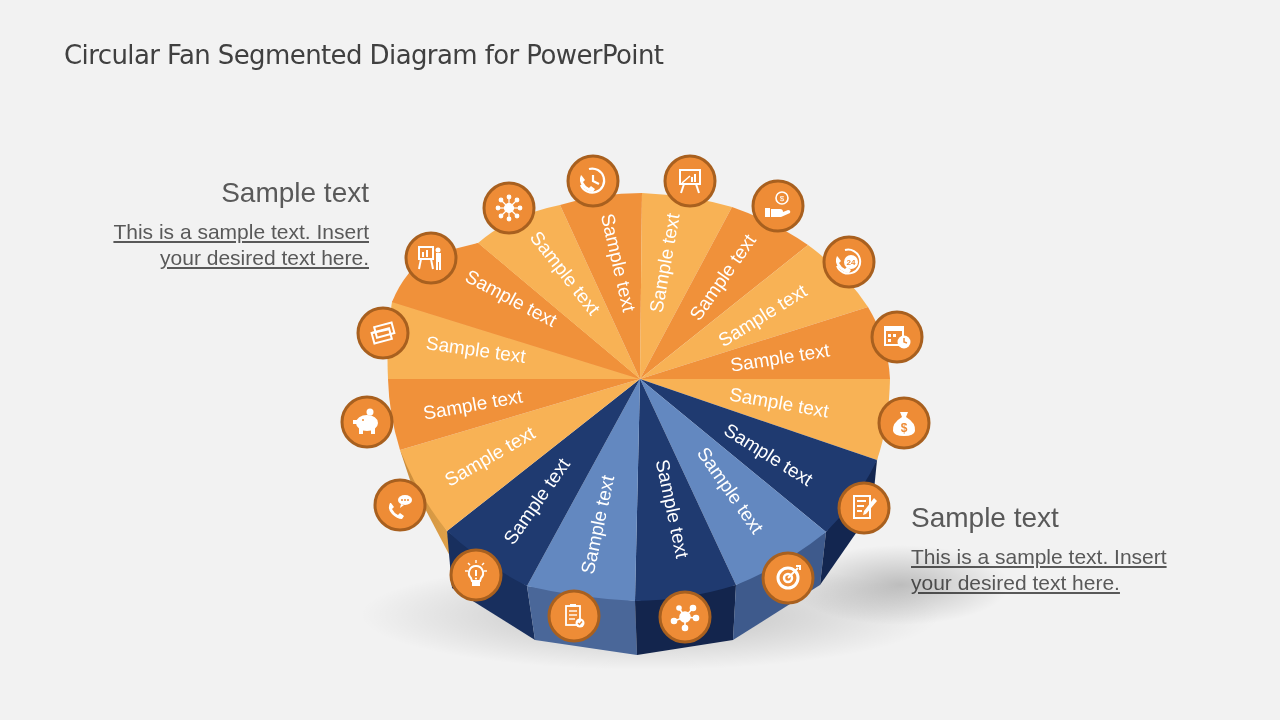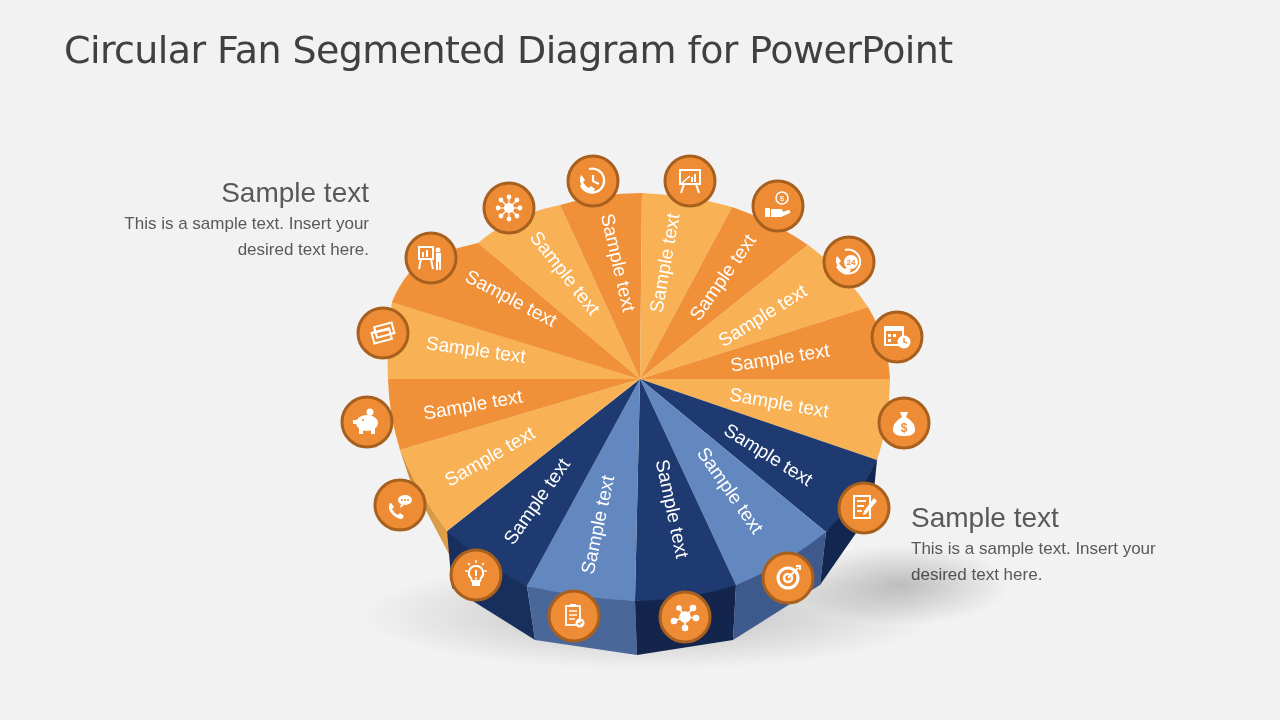--- a/index.html
+++ b/index.html
@@ -1,20 +1,20 @@
 <!DOCTYPE html>
 <html><head>
 <meta charset="utf-8">
 <style>
   html, body { margin:0; padding:0; }
   body { width:1280px; height:720px; background:#F2F2F2; position:relative; overflow:hidden; font-family:"Liberation Sans", sans-serif; }
-  .title { position:absolute; left:64px; top:28px; font-family:"DejaVu Sans", sans-serif; font-size:38px; color:#404040; letter-spacing:-0.6px; white-space:nowrap; }
+  .title { position:absolute; left:64px; top:40px; font-family:"DejaVu Sans", sans-serif; font-size:26px; color:#404040; letter-spacing:-0.6px; white-space:nowrap; }
   .side { position:absolute; color:#595959; }
   .side .h { font-size:28px; color:#595959; }
-  .side .p { font-size:17px; line-height:26px; margin-top:2px; color:#595959; }
+  .side .p { font-size:21px; line-height:26px; margin-top:10px; color:#595959;text-decoration:underline; }
   .side.left { left:100px; top:177px; width:269px; text-align:right; }
   .side.right { left:911px; top:502px; width:270px; text-align:left; }
   svg.fan { position:absolute; left:0; top:0; }
   .seg-label { font-family:"Liberation Sans", sans-serif; font-size:19px; fill:#FFFFFF; }
 </style>
 </head>
 <body>
 
 <div class="title">Circular Fan Segmented Diagram for PowerPoint</div>
 

